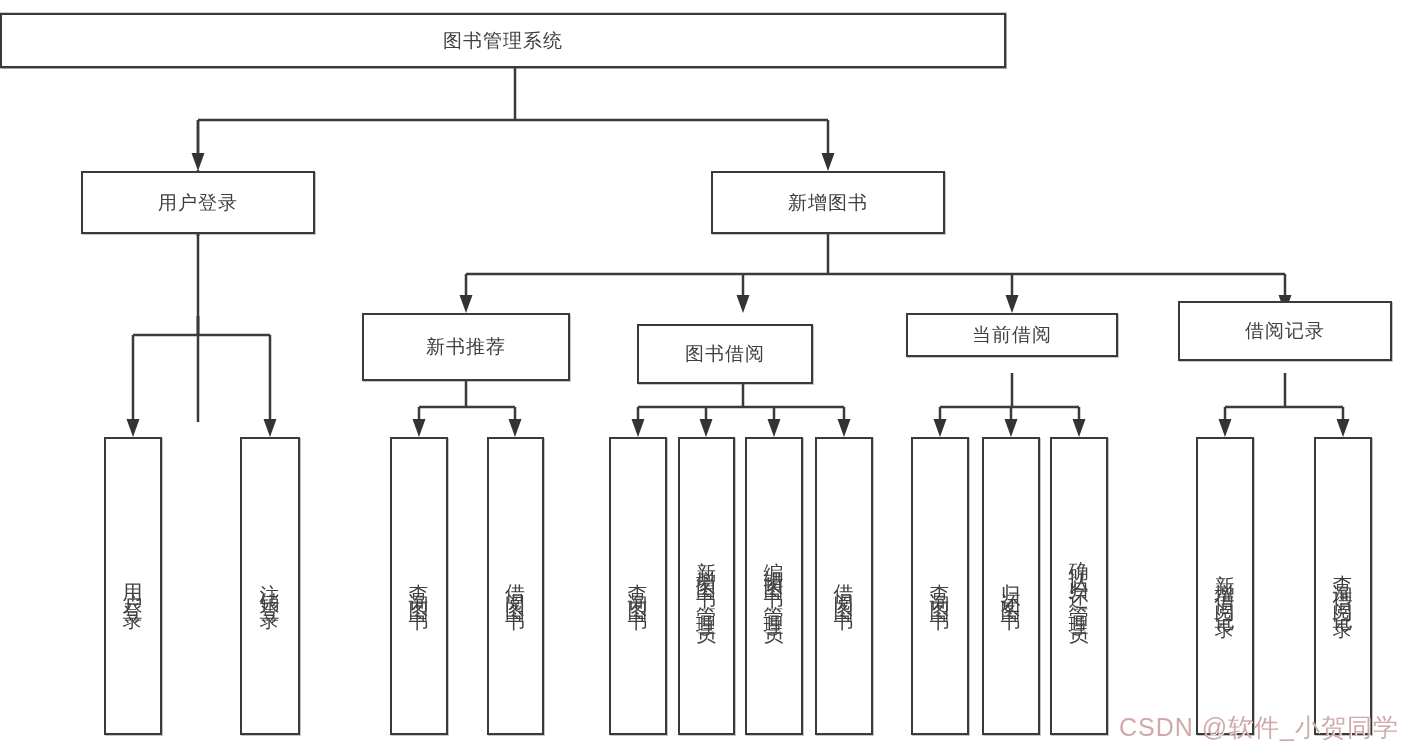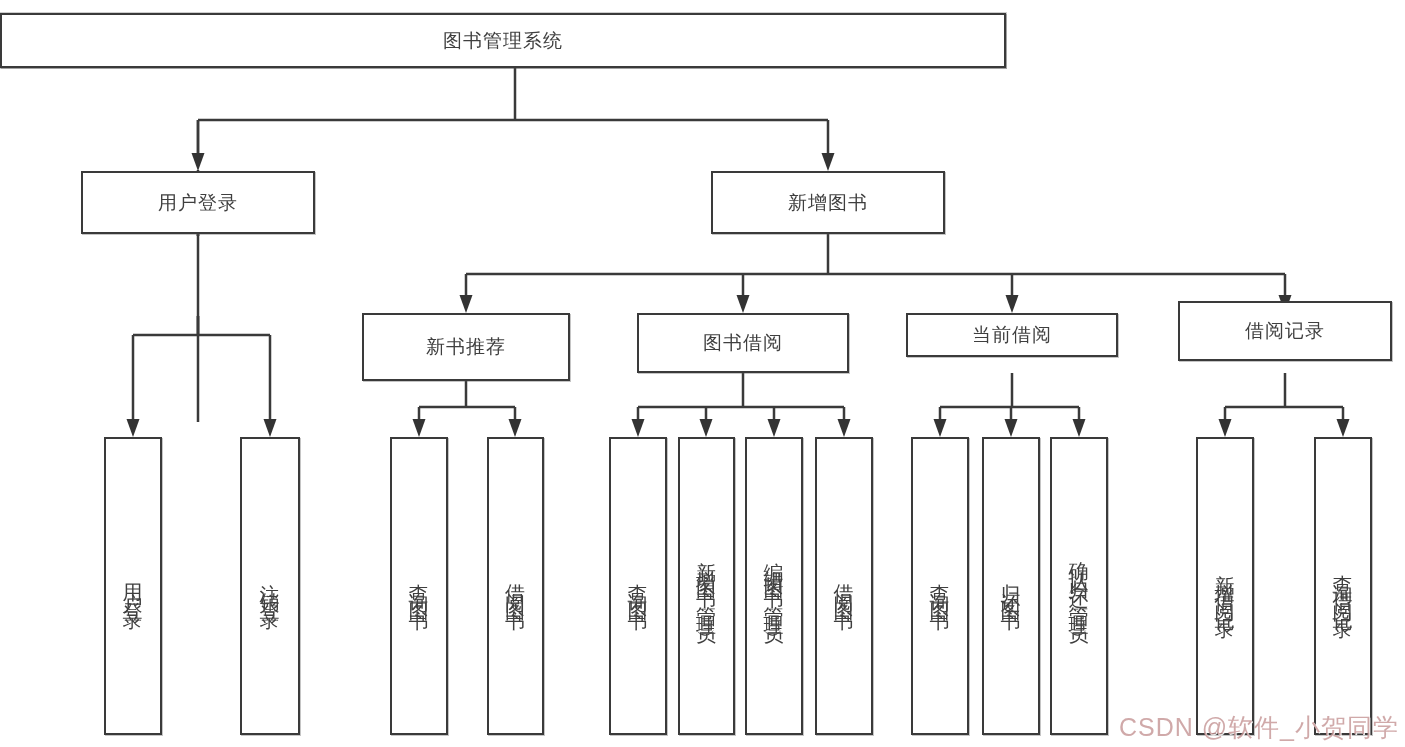--- a/index.html
+++ b/index.html
@@ -98,21 +98,21 @@
   <div class="node" style="left:81px;top:171px;width:234px;height:63px;">
     <span>用户登录</span>
   </div>
   <div class="node" style="left:711px;top:171px;width:234px;height:63px;">
     <span>新增图书</span>
   </div>
 
   <div class="node" style="left:362px;top:313px;width:208px;height:68px;">
     <span>新书推荐</span>
   </div>
-  <div class="node" style="left:637px;top:313px;width:212px;height:60px;text-align:right;">
+  <div class="node" style="left:637px;top:324px;width:176px;height:60px;text-align:right;">
     <span>图书借阅</span>
   </div>
   <div class="node" style="left:906px;top:313px;width:212px;height:44px;">
     <span>当前借阅</span>
   </div>
   <div class="node" style="left:1178px;top:301px;width:214px;height:60px;">
     <span>借阅记录</span>
   </div>
 
   <div class="leaf" style="left:104px;top:437px;width:58px;height:298px;">

